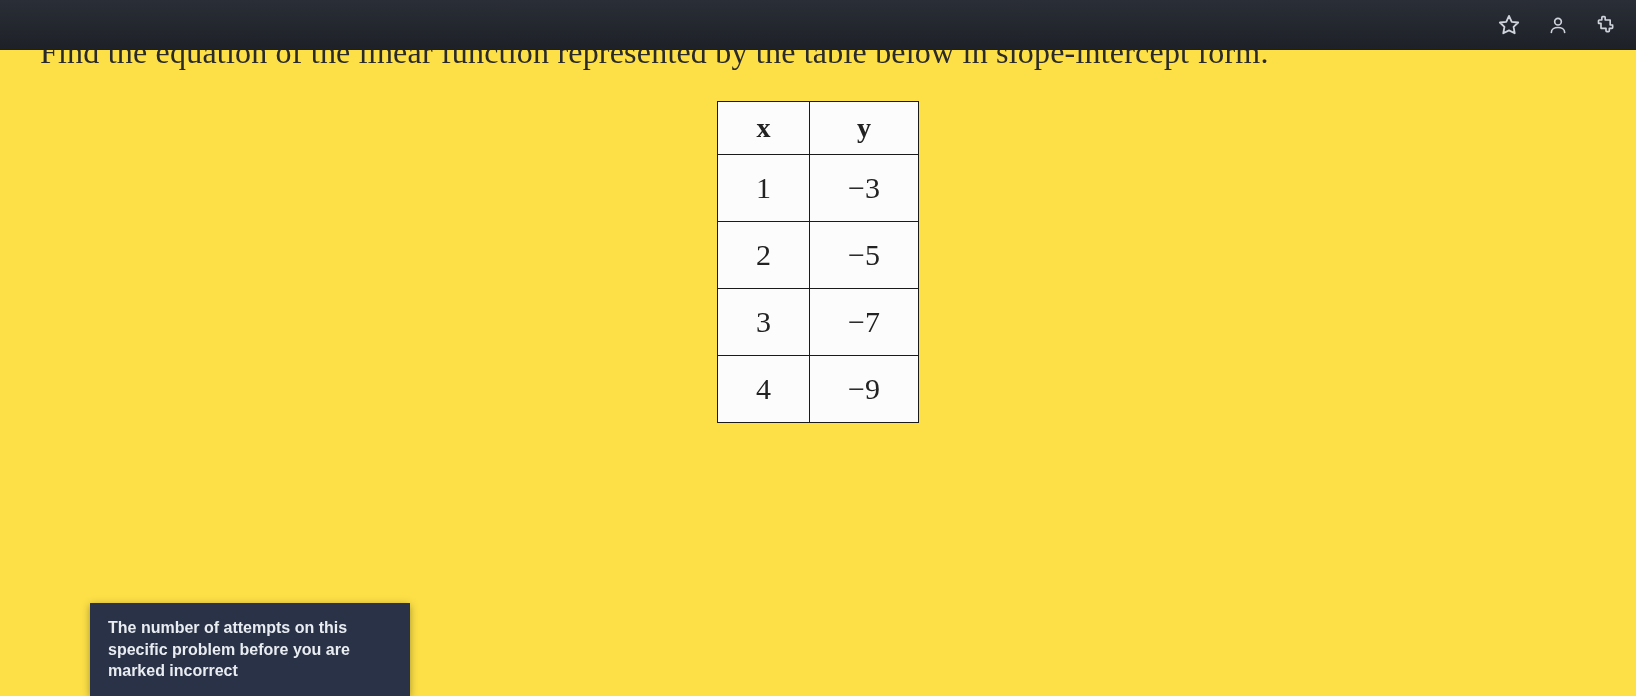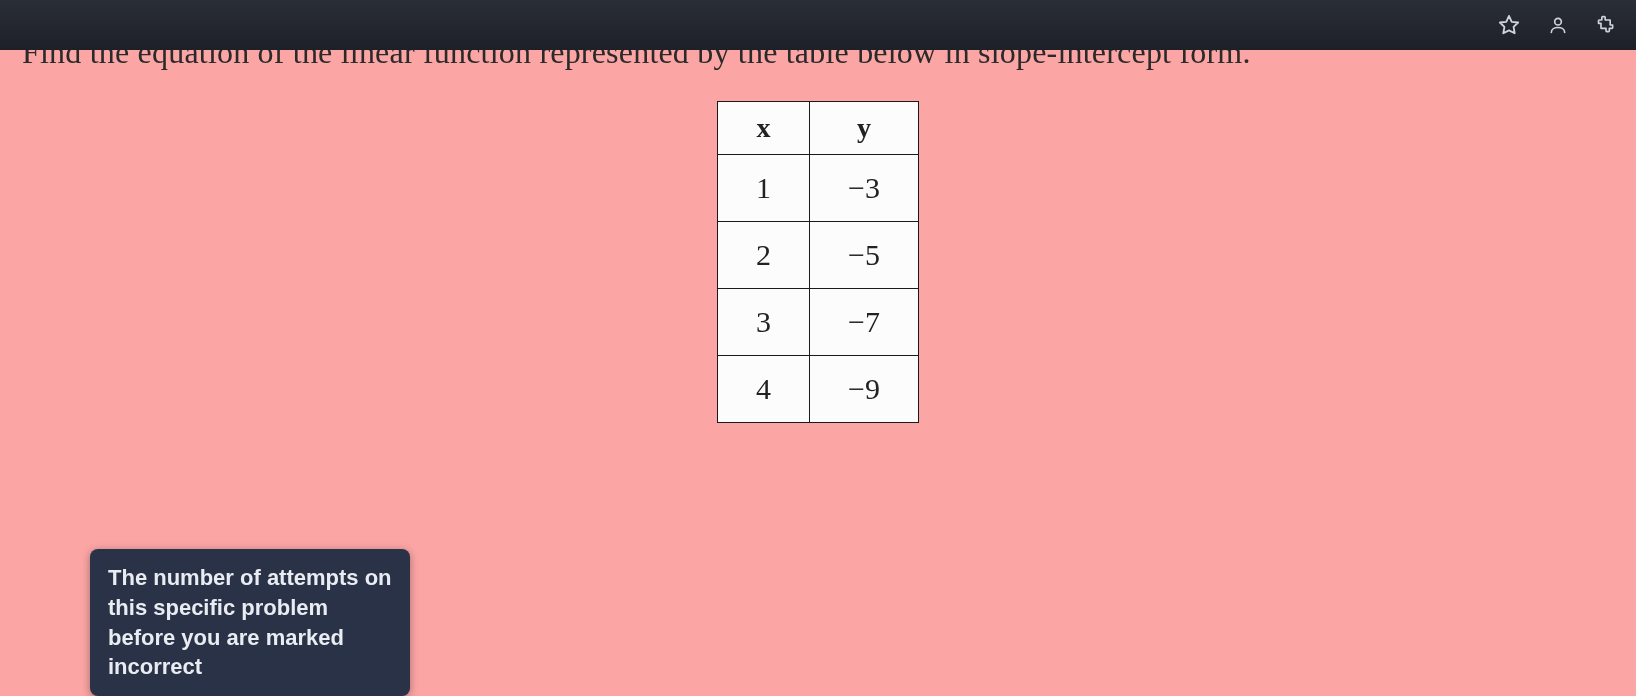--- a/index.html
+++ b/index.html
@@ -27,22 +27,22 @@
     gap: 28px;
     z-index: 2;
   }
   .browser-bar svg { display: block; }
   .content {
     position: absolute;
     top: 8px;
     left: 0;
     right: 0;
     bottom: 0;
-    padding: 20px 22px;
-    background: #fca5a5;
+    padding: 20px 40px;
+    background: #fde047;
   }
   .question {
     font-size: 32px;
     color: #2a2a2a;
     margin: 6px 0 30px 0;
     letter-spacing: 0.2px;
   }
   .table-wrap {
     display: flex;
     justify-content: center;
@@ -66,25 +66,25 @@
     font-size: 30px;
     padding: 16px 38px;
   }
   .tooltip {
     position: absolute;
     left: 90px;
     bottom: 0px;
     background: #293247;
     color: #e9ecf1;
     font-family: Arial, Helvetica, sans-serif;
-    font-size: 22px;
+    font-size: 16px;
     font-weight: 600;
     line-height: 1.35;
     padding: 14px 18px;
-    border-radius: 8px;
+    border-radius: 0;
     box-shadow: 0 2px 8px rgba(0,0,0,0.35);
     max-width: 320px;
   }
   .tooltip::after {
     content: "";
     position: absolute;
     bottom: -12px;
     left: 200px;
     border-width: 12px 12px 0 12px;
     border-style: solid;

